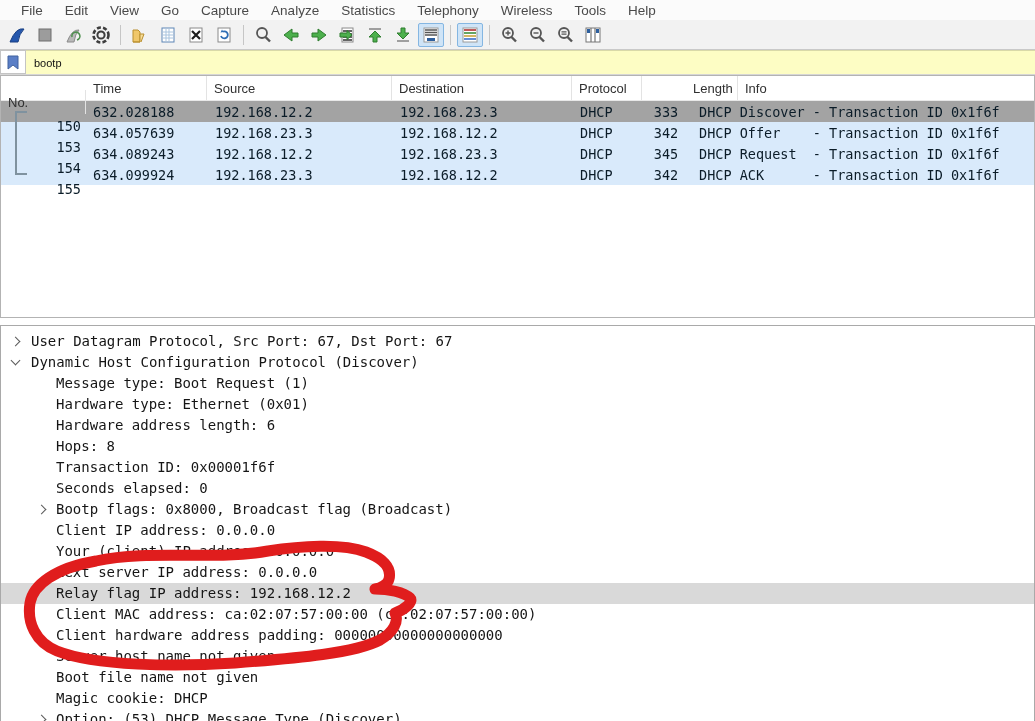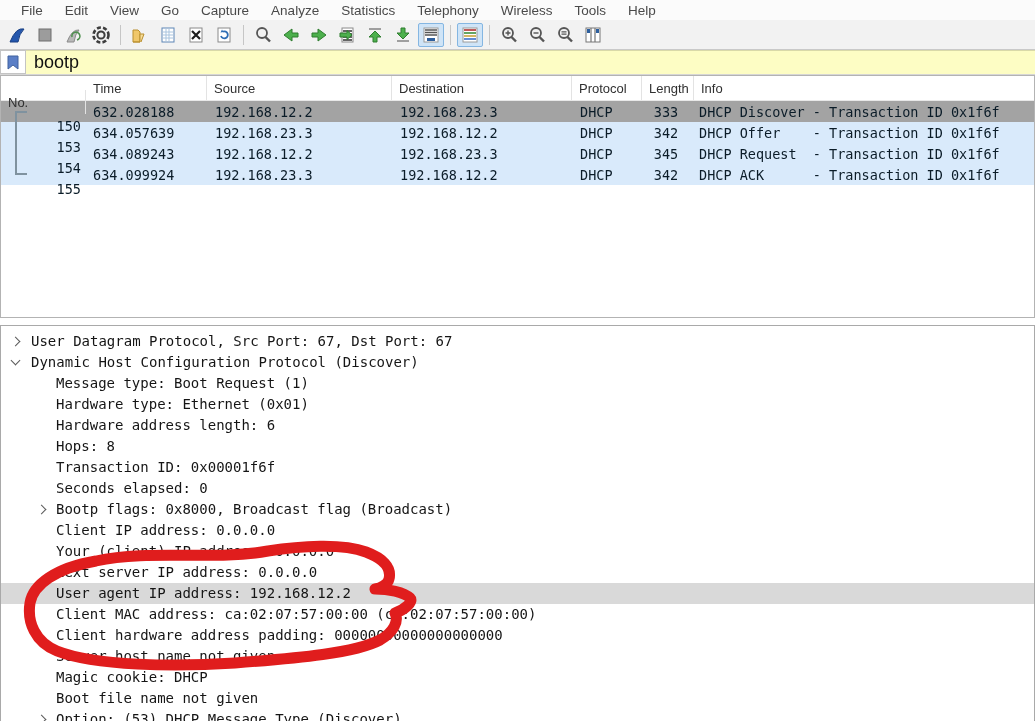--- a/index.html
+++ b/index.html
@@ -17,21 +17,21 @@
   .tbtn { width:26px; height:24px; display:flex; align-items:center; justify-content:center;
           border:1px solid transparent; border-radius:2px; }
   .tbtn.pressed { background:#cfe4f7; border:1px solid #84b6e2; }
   .tsep { width:1px; height:20px; background:#c6c6c6; margin:0 4px; }
 
   
   .filterbar { height:25px; display:flex; align-items:stretch; border-bottom:1px solid #d6d6d6; }
   .bookmark-btn { width:26px; background:#ffffff; border:1px solid #c4c4c4;
                   display:flex; align-items:center; justify-content:center; }
   .filter-field { flex:1; background:#fdfdc4; border-top:1px solid #d9d9a8;
-                  font-size:18px; color:#101010; display:flex; align-items:center;
+                  font-size:11px; color:#101010; display:flex; align-items:center;
                   padding-left:8px; font-family:"Liberation Sans",sans-serif; }
 
   
   .packet-pane { position:absolute; top:75px; left:0; width:1035px; height:243px;
                  background:#fff; border:1px solid #b3b3b3; }
   .plist-header { display:flex; height:25px; align-items:center; background:#fff;
                   border-bottom:1px solid #e8e8e8; font-size:13px; color:#303030; }
   .plist-header .hc { height:100%; display:flex; align-items:center; padding-left:7px;
                       border-right:1px solid #e3e3e3; }
   .prow { display:flex; height:21px; align-items:center;
@@ -39,21 +39,21 @@
           font-size:13.5px; color:#0b1c28; background:#d9eafb; }
   .prow.selected { background:#a3a3a3; }
   .c-no { width:85px; text-align:right; padding-right:5px;margin-top:28px; }
   .c-time { width:121px; padding-left:7px; }
   .c-src { width:185px; padding-left:8px; }
   .c-dst { width:180px; padding-left:8px; }
   .c-proto { width:70px; padding-left:8px; }
   .c-len { width:52px; text-align:center; padding-right:4px; }
   .c-info { flex:1; padding-left:5px; white-space:pre; overflow:hidden; }
   .hc.c-no { text-align:left; padding-left:7px; }
-  .hc.c-len { text-align:center; padding-right:0; }
+  .hc.c-len { text-align:center; padding-right:0;margin-left:44px; }
   .conv-bracket { position:absolute; left:14px; top:35px; width:12px; height:64px;
                   border-left:2px solid #7f929f; border-top:2px solid #7f929f;
                   border-bottom:2px solid #7f929f; }
 
   
   .details-pane { position:absolute; top:325px; left:0; width:1035px; height:396px;
                   background:#fff; border:1px solid #a9a9a9; border-bottom:none;
                   padding-top:5px; overflow:hidden; }
   .dline { position:relative; height:21px; line-height:21px; white-space:pre;
            font-family:"DejaVu Sans Mono","Liberation Mono",monospace;
@@ -291,26 +291,26 @@
     <div class="dline lvl1"><span class="txt">Message type: Boot Request (1)</span></div>
     <div class="dline lvl1"><span class="txt">Hardware type: Ethernet (0x01)</span></div>
     <div class="dline lvl1"><span class="txt">Hardware address length: 6</span></div>
     <div class="dline lvl1"><span class="txt">Hops: 8</span></div>
     <div class="dline lvl1"><span class="txt">Transaction ID: 0x00001f6f</span></div>
     <div class="dline lvl1"><span class="txt">Seconds elapsed: 0</span></div>
     <div class="dline lvl1"><span class="chev collapsed"></span><span class="txt">Bootp flags: 0x8000, Broadcast flag (Broadcast)</span></div>
     <div class="dline lvl1"><span class="txt">Client IP address: 0.0.0.0</span></div>
     <div class="dline lvl1"><span class="txt">Your (client) IP address: 0.0.0.0</span></div>
     <div class="dline lvl1"><span class="txt">Next server IP address: 0.0.0.0</span></div>
-    <div class="dline lvl1 hl"><span class="txt">User agent IP address: 192.168.12.2</span></div>
+    <div class="dline lvl1 hl"><span class="txt">Relay flag IP address: 192.168.12.2</span></div>
     <div class="dline lvl1"><span class="txt">Client MAC address: ca:02:07:57:00:00 (ca:02:07:57:00:00)</span></div>
     <div class="dline lvl1"><span class="txt">Client hardware address padding: 00000000000000000000</span></div>
     <div class="dline lvl1"><span class="txt">Server host name not given</span></div>
+    <div class="dline lvl1"><span class="txt">Boot file name not given</span></div>
     <div class="dline lvl1"><span class="txt">Magic cookie: DHCP</span></div>
-    <div class="dline lvl1"><span class="txt">Boot file name not given</span></div>
     <div class="dline lvl1"><span class="chev collapsed"></span><span class="txt">Option: (53) DHCP Message Type (Discover)</span></div>
   </div>
 
   <svg class="annotation-svg" width="1035" height="721" viewBox="0 0 1035 721">
     <path d="M 96 561
              C 150 549, 215 561, 268 551
              C 300 546, 342 543, 366 552
              C 382 558, 392 567, 389 579
              C 388 584, 381 588, 375 589
              C 388 589, 404 592, 410 598

